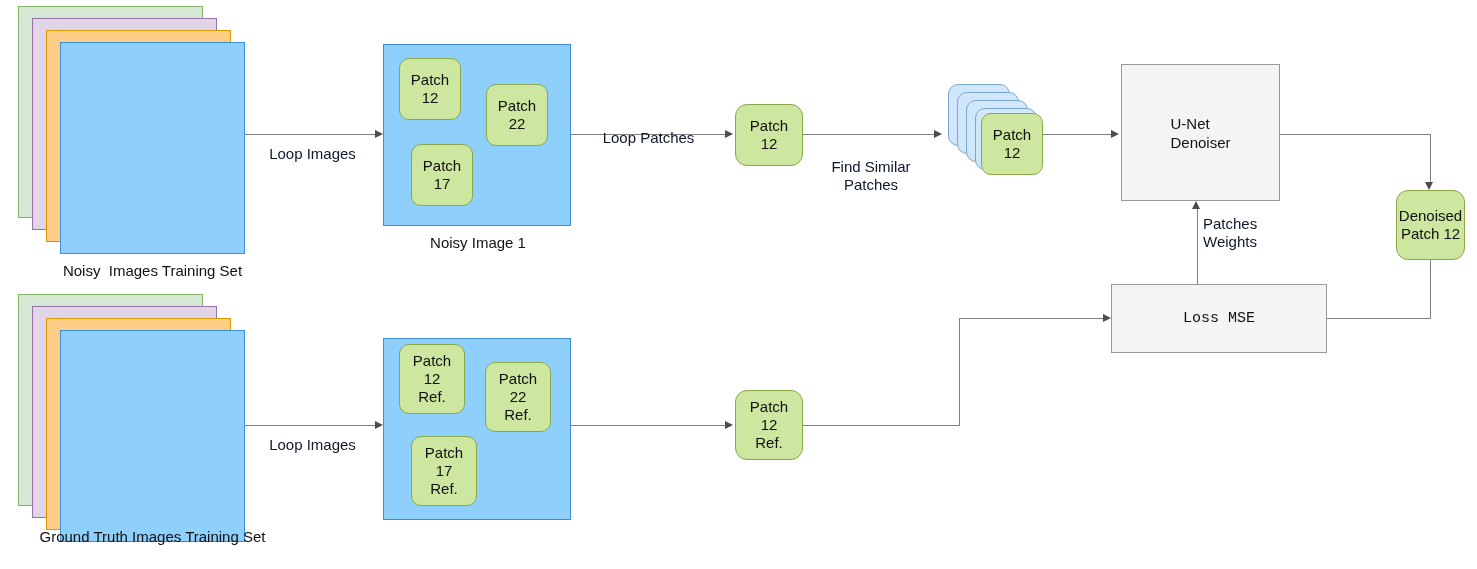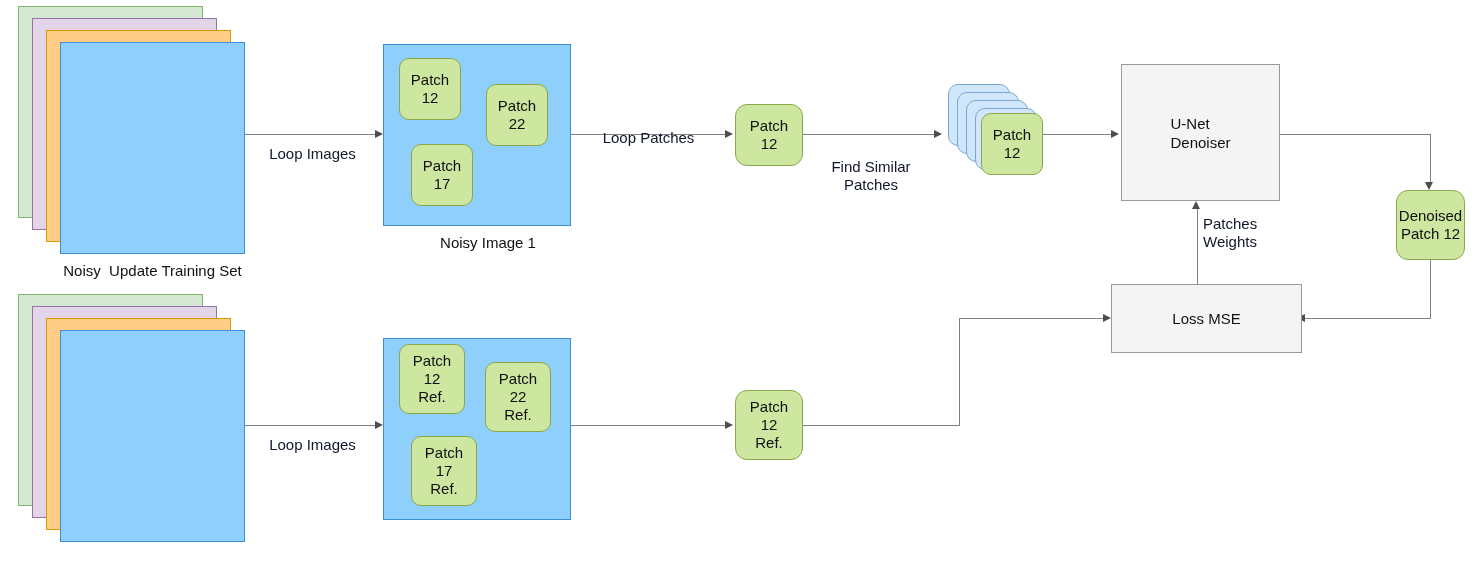--- a/index.html
+++ b/index.html
@@ -134,34 +134,34 @@
 <body>
 
 <div id="canvas">
 
   <div>
     <div class="sheet sheet-green" style="left:18px; top:6px;  width:185px; height:212px;"></div>
     <div class="sheet sheet-purple" style="left:32px; top:18px; width:185px; height:212px;"></div>
     <div class="sheet sheet-orange" style="left:46px; top:30px; width:185px; height:212px;"></div>
     <div class="sheet sheet-blue" style="left:60px; top:42px; width:185px; height:212px;"></div>
   </div>
-  <div class="caption" style="left:0px; top:262px; width:305px;">Noisy  Update Training Set</div>
+  <div class="caption" style="left:0px; top:262px; width:305px;">Noisy  Images Training Set</div>
 
   <div class="line h" style="left:245px; top:134px; width:133px;"></div>
   <div class="arrow arrow-r" style="left:375px; top:130px;"></div>
   <div class="edgelabel" style="left:245px; top:145px; width:135px;">Loop Images</div>
 
   <div class="imgbox" style="left:383px; top:44px; width:188px; height:182px;"></div>
   <div class="patch" style="left:399px; top:58px; width:62px; height:62px;">Patch
 12</div>
   <div class="patch" style="left:486px; top:84px; width:62px; height:62px;">Patch
 22</div>
   <div class="patch" style="left:411px; top:144px; width:62px; height:62px;">Patch
 17</div>
-  <div class="caption" style="left:394px; top:234px; width:188px;">Noisy Image 1</div>
+  <div class="caption" style="left:384px; top:234px; width:188px;">Noisy Image 1</div>
 
   <div class="line h" style="left:571px; top:134px; width:157px;"></div>
   <div class="arrow arrow-r" style="left:725px; top:130px;"></div>
   <div class="edgelabel" style="left:571px; top:129px; width:155px;">Loop Patches</div>
 
   <div class="patch tight" style="left:735px; top:104px; width:68px; height:62px;">Patch
 12</div>
 
   <div class="line h" style="left:803px; top:134px; width:134px;"></div>
   <div class="arrow arrow-r" style="left:934px; top:130px;"></div>
@@ -187,33 +187,34 @@
   <div class="line v" style="left:1430px; top:134px; height:48px;"></div>
   <div class="arrow arrow-d" style="left:1425px; top:182px;"></div>
 
   <div class="patch tight" style="left:1396px; top:190px; width:69px; height:70px;">Denoised
 Patch 12</div>
 
   <div class="line v" style="left:1430px; top:260px; height:58px;"></div>
   <div class="line h" style="left:1302px; top:318px; width:129px;"></div>
   <div class="arrow arrow-l" style="left:1297px; top:314px;"></div>
 
-  <div class="procbox" style="left:1111px; top:284px; width:191px; height:69px;">Loss MSE</div>
+  <div class="procbox" style="left:1111px; top:284px; width:216px; height:69px;font-family:Liberation Mono, monospace;">Loss MSE</div>
 
   <div class="line v" style="left:1197px; top:209px; height:76px;"></div>
   <div class="arrow arrow-u" style="left:1192px; top:201px;"></div>
   <div class="edgelabel" style="left:1203px; top:215px; width:95px; text-align:left;">Patches
 Weights</div>
 
   <div>
     <div class="sheet sheet-green" style="left:18px; top:294px; width:185px; height:212px;"></div>
     <div class="sheet sheet-purple" style="left:32px; top:306px; width:185px; height:212px;"></div>
     <div class="sheet sheet-orange" style="left:46px; top:318px; width:185px; height:212px;"></div>
     <div class="sheet sheet-blue" style="left:60px; top:330px; width:185px; height:212px;"></div>
   </div>
+  <div class="caption" style="left:0px; top:528px; width:305px;">Ground Truth Images Training Set</div>
 
   <div class="line h" style="left:245px; top:425px; width:133px;"></div>
   <div class="arrow arrow-r" style="left:375px; top:421px;"></div>
   <div class="edgelabel" style="left:245px; top:436px; width:135px;">Loop Images</div>
 
   <div class="imgbox" style="left:383px; top:338px; width:188px; height:182px;"></div>
   <div class="patch" style="left:399px; top:344px; width:66px; height:70px;">Patch
 12
 Ref.</div>
   <div class="patch" style="left:485px; top:362px; width:66px; height:70px;">Patch

